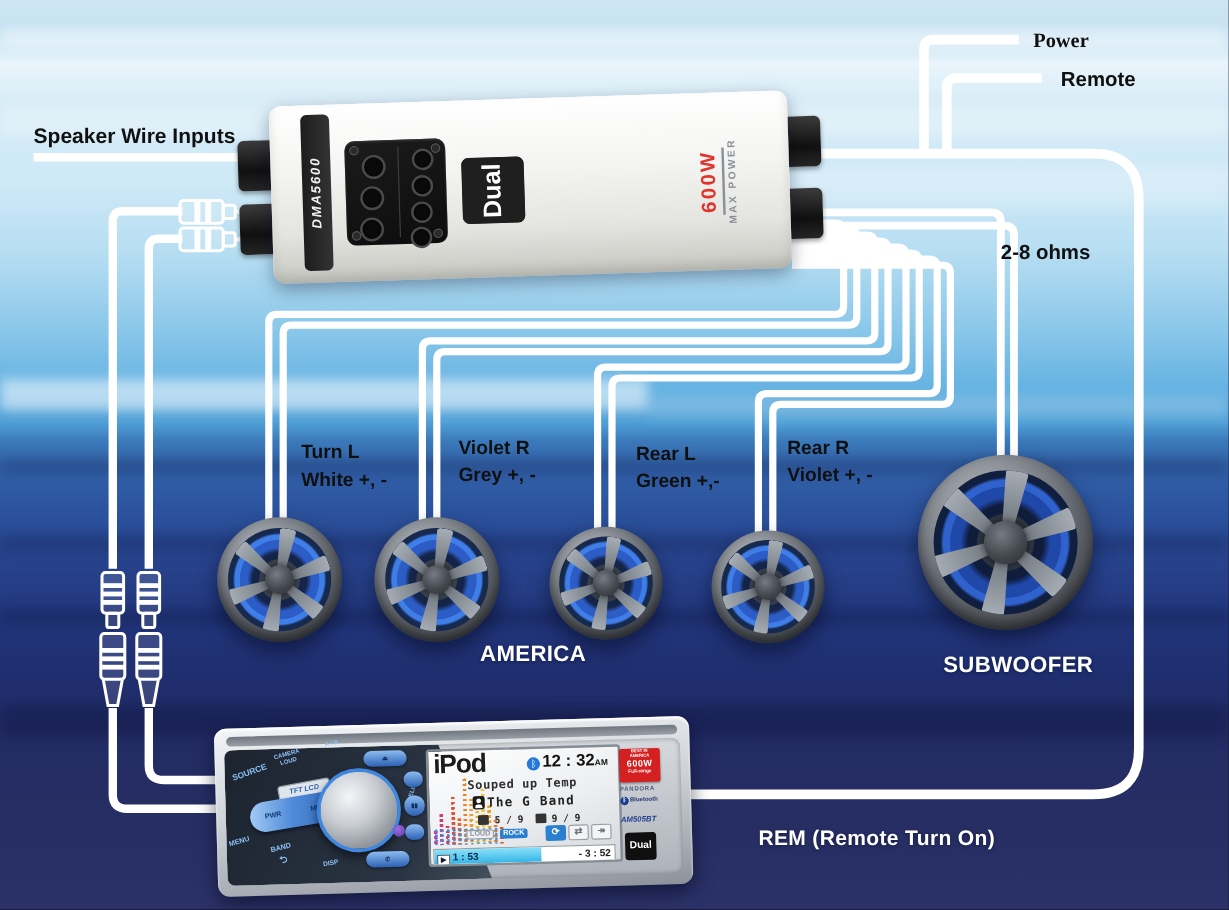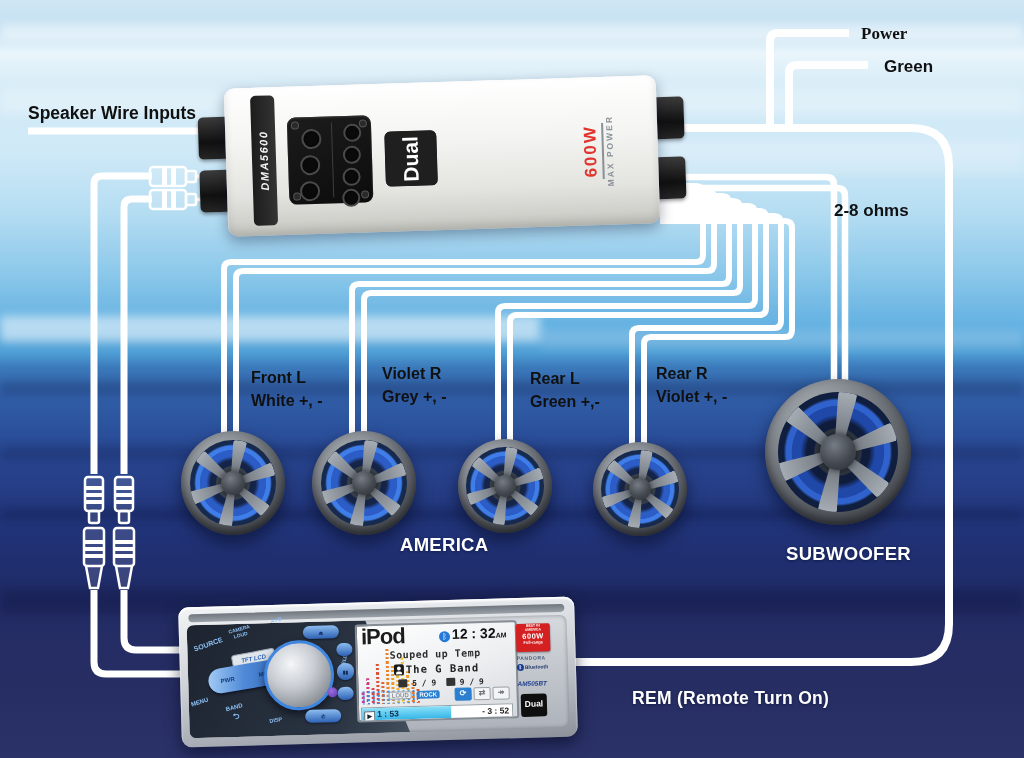--- a/index.html
+++ b/index.html
@@ -346,24 +346,24 @@
     <div class="bez pandora">PANDORA</div>
     <div class="bez btlogo">
       <span class="bto">ᛒ</span><span>Bluetooth</span>
     </div>
     <div class="bez humodel">AM505BT</div>
     <div class="bez duallogo">Dual</div>
   </div>
 
   <div class="lbl" style="left:28px;top:101px;font-size:17.5px;">Speaker Wire Inputs</div>
   <div class="lbl" style="left:861px;top:22px;font-family:Liberation Serif, serif;">Power</div>
-  <div class="lbl" style="left:884px;top:55px;">Green</div>
+  <div class="lbl" style="left:884px;top:55px;">Remote</div>
   <div class="lbl" style="left:834px;top:199px;">2-8 ohms</div>
   <div class="lbl" style="left:251px;top:366px;font-size:16px;">
-    <span>Front L</span><br>
+    <span>Turn L</span><br>
     <span>White +, -</span>
   </div>
   <div class="lbl" style="left:382px;top:362px;font-size:16px;">
     <span>Violet R</span><br>
     <span>Grey +, -</span>
   </div>
   <div class="lbl" style="left:530px;top:367px;font-size:16px;">
     <span>Rear L</span><br>
     <span>Green +,-</span>
   </div>

